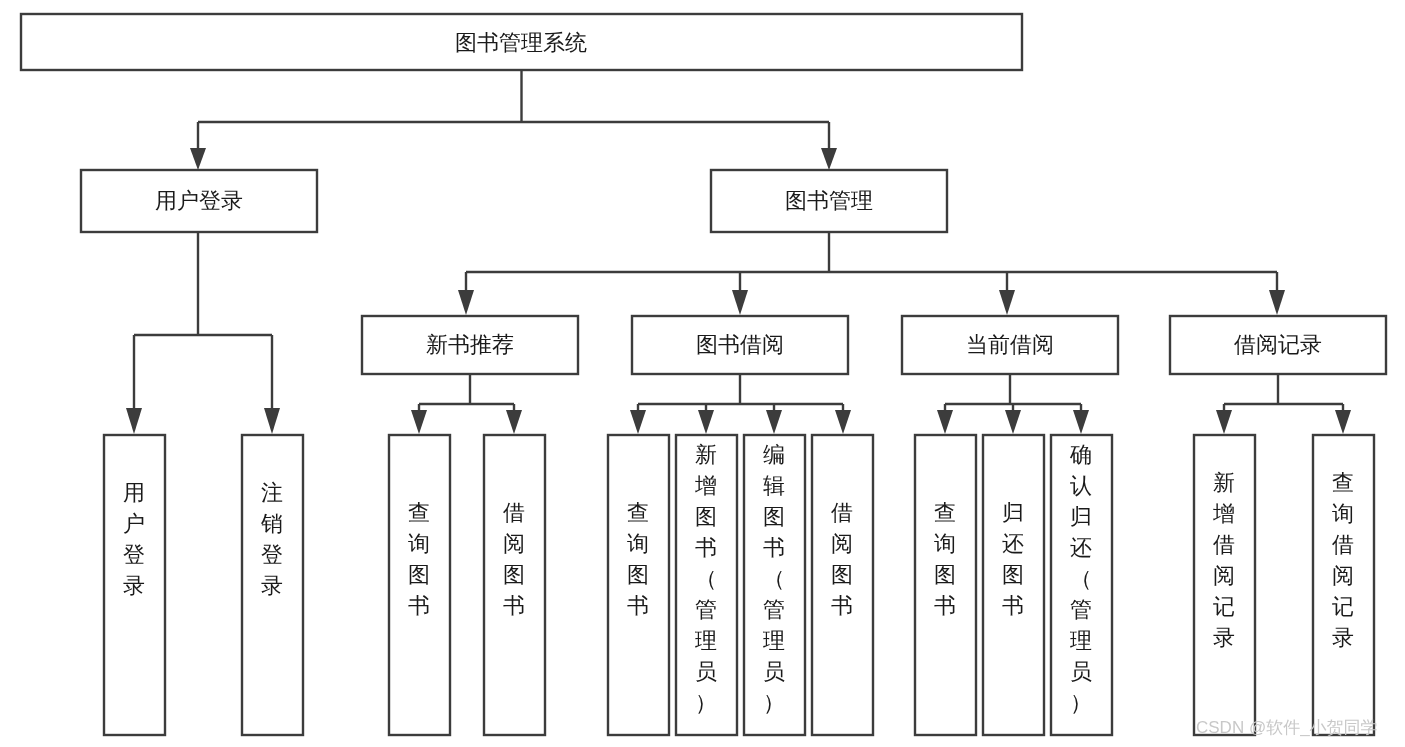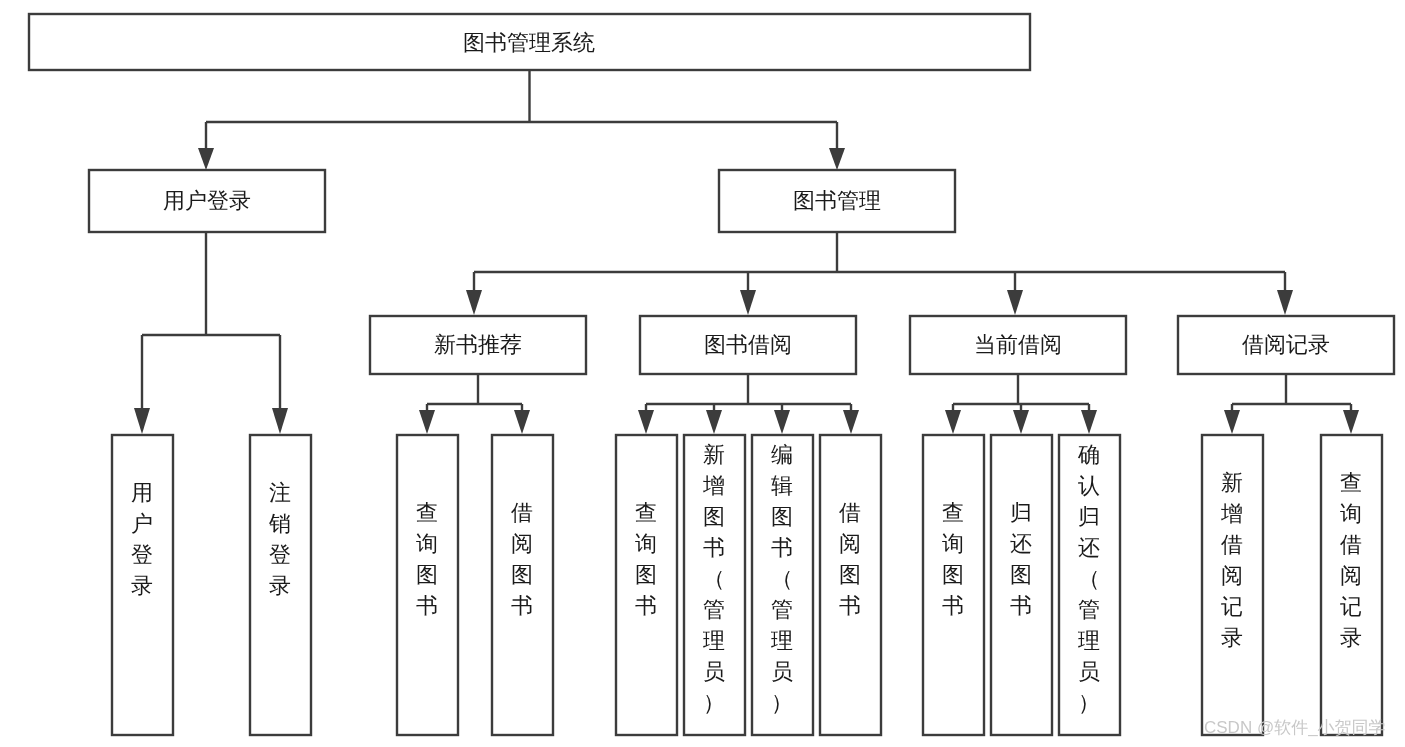--- a/index.html
+++ b/index.html
@@ -13,21 +13,20 @@
     font-family: "Liberation Sans", sans-serif;
     overflow: hidden;
     position: relative;
   }
   #diagram-root {
     position: absolute;
     left: 0;
     top: 0;
     width: 1353px;
     height: 747px;
-    padding-left: 8px;
   }
   svg#tree-svg {
     display: block;
     width: 1405px;
     height: 747px;
   }
   .node-box {
     fill: #ffffff;
     stroke: #3c3c3c;
     stroke-width: 2.4;

